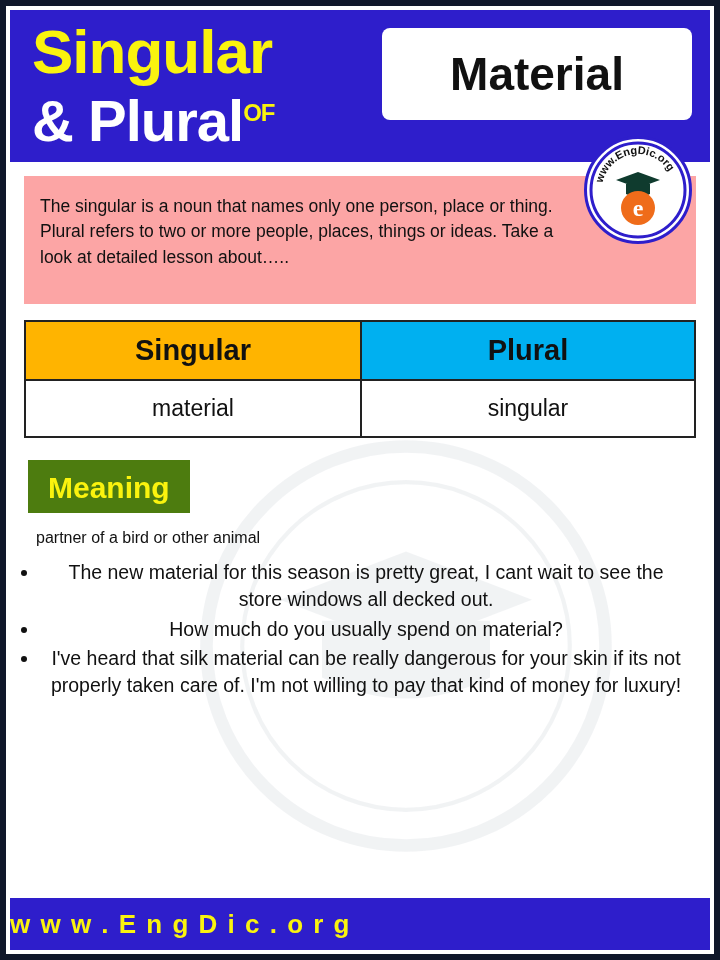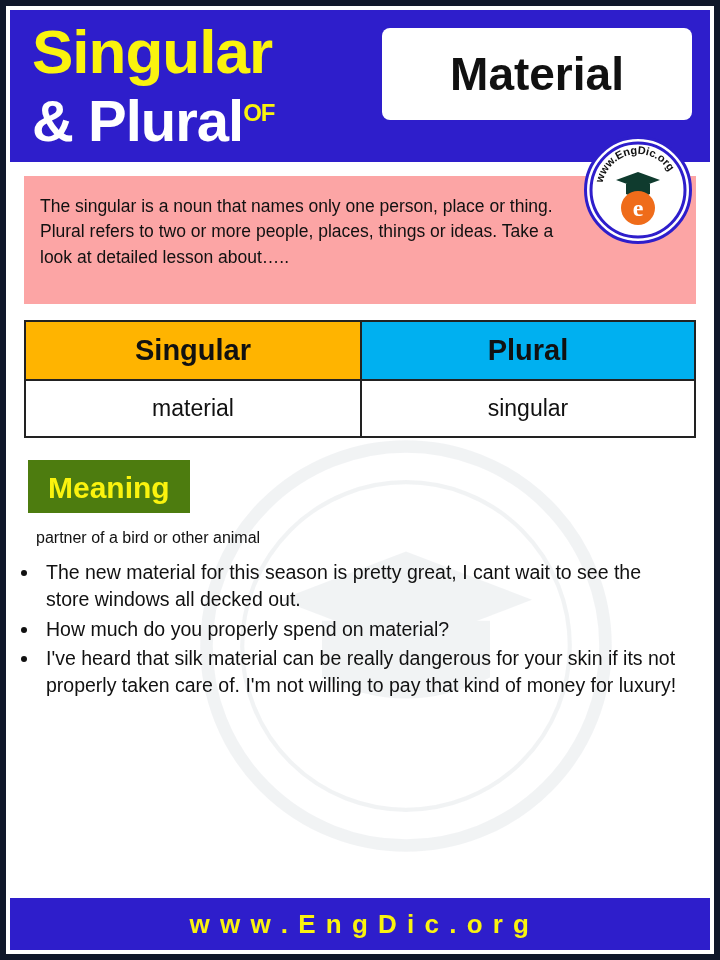--- a/index.html
+++ b/index.html
@@ -158,31 +158,31 @@
     margin: 12px 28px 0 34px;
     position: relative;
     z-index: 2;
   }
   .examples li {
     font-size: 19.5px;
     line-height: 1.4;
     color: #111111;
     margin-bottom: 2px;
     padding-left: 6px;
+    text-align: center;
   }
 
   
   .footer {
     position: absolute;
     left: 4px; right: 4px; bottom: 4px;
     height: 52px;
     background: #2e1ecb;
     display: flex;
     align-items: center;
-    justify-content: center;
     z-index: 3;
   }
   .footer span {
     color: #faf30e;
     font-size: 26px;
     font-weight: bold;
     letter-spacing: 1.5px;
   }
 </style>
 </head>
@@ -242,21 +242,21 @@
     </div>
   </div>
 
   
   <div class="pill">Meaning</div>
   <div class="meaning-text">partner of a bird or other animal</div>
 
   
   <ul class="examples">
     <li>The new material for this season is pretty great, I cant wait to see the store windows all decked out.</li>
-    <li>How much do you properly spend on material?</li>
+    <li>How much do you usually spend on material?</li>
     <li>I've heard that silk material can be really dangerous for your skin if its not properly taken care of. I'm not willing to pay that kind of money for luxury!</li>
   </ul>
 
   
   <div class="footer">
     <span>w w w . E n g D i c . o r g</span>
   </div>
 
 </div>
 

